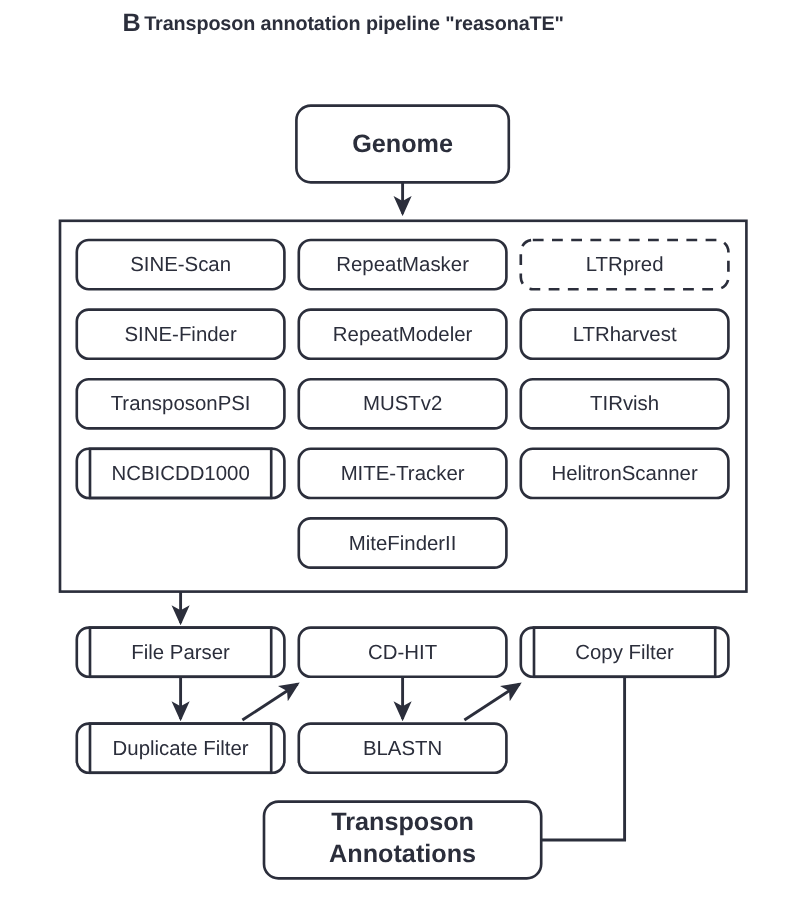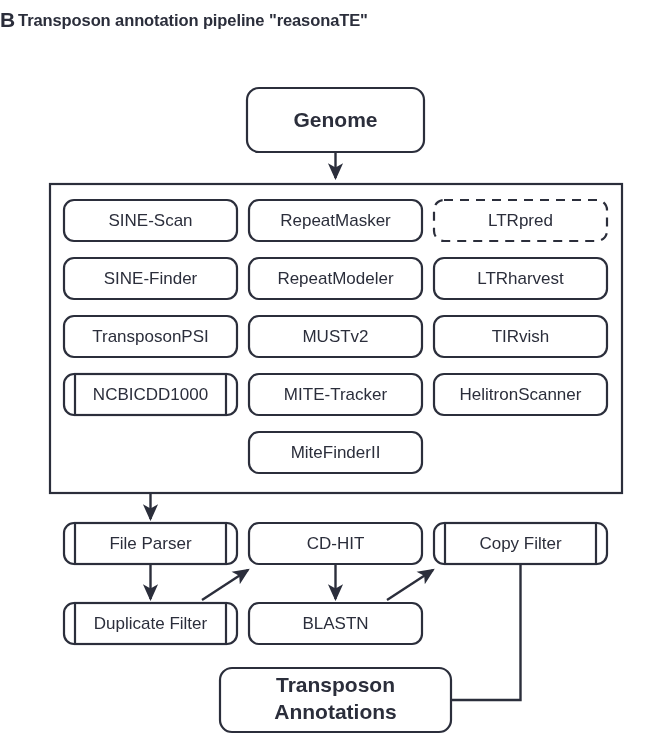--- a/index.html
+++ b/index.html
@@ -17,20 +17,21 @@
   #figure {
     position: relative;
     width: 660px;
     height: 750px;
   }
   .fig-title {
     position: absolute;
     left: 0;
     top: 8px;
     width: 572px;
+    text-align: center;
     font-size: 16.5px;
     font-weight: bold;
     color: #2b2e3b;
     letter-spacing: -0.1px;
   }
   .panel-letter {
     font-size: 21px;
     font-weight: bold;
     vertical-align: -1px;
     margin-right: 3px;

